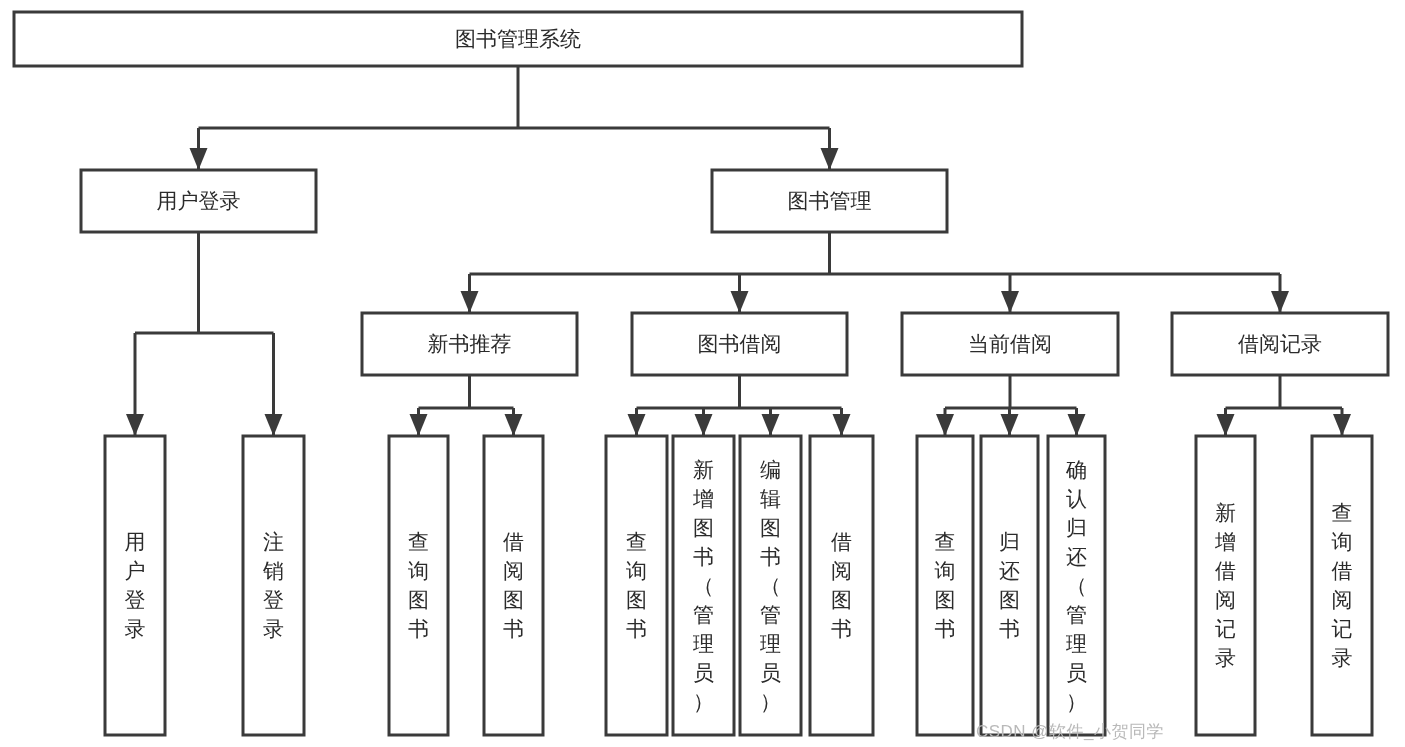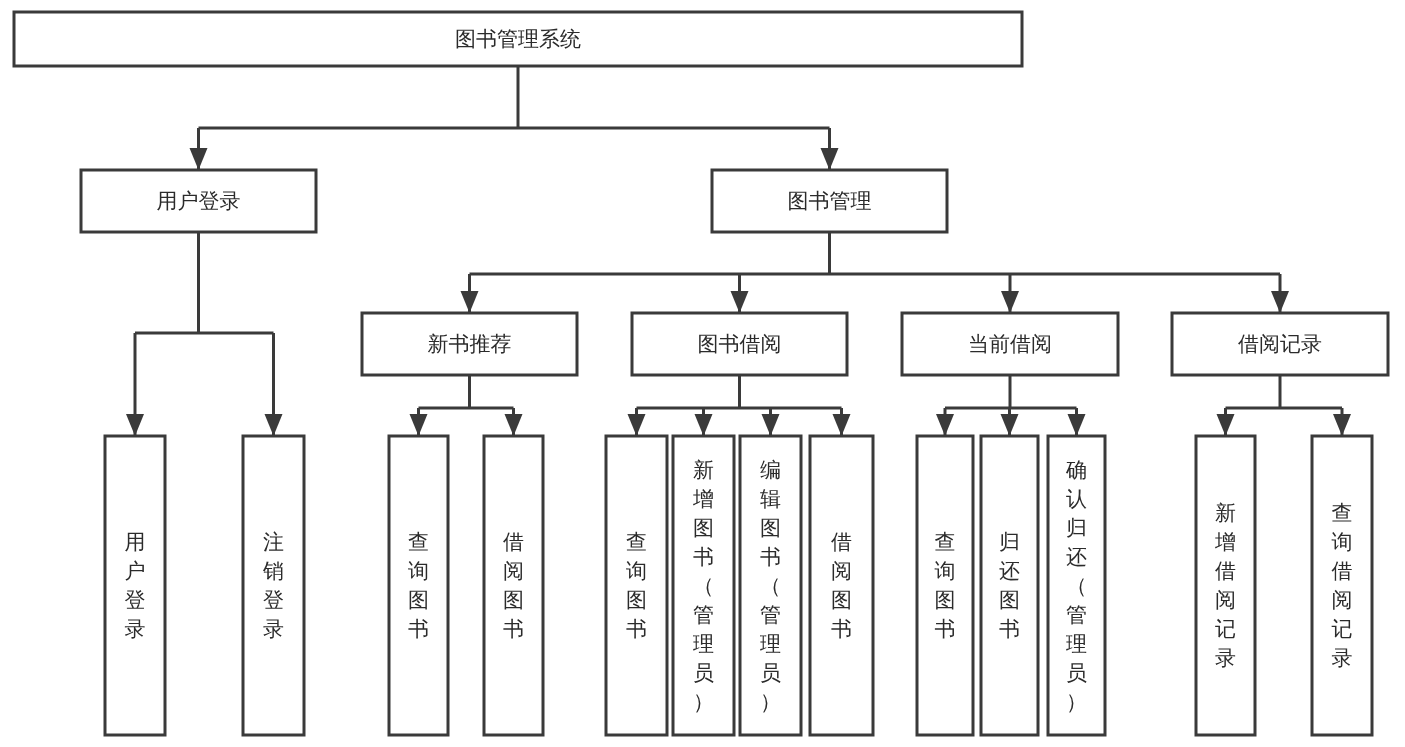--- a/index.html
+++ b/index.html
@@ -198,13 +198,14 @@
       <polygon points="1333,414 1351,414 1342,436" class="arrow-head"></polygon>
       <g>
         <rect x="1196" y="436" width="59" height="299" class="node-box"></rect>
         <text x="1225.5" y="520" class="node-label-v"><tspan x="1225.5" y="520">新</tspan><tspan x="1225.5" y="549">增</tspan><tspan x="1225.5" y="578">借</tspan><tspan x="1225.5" y="607">阅</tspan><tspan x="1225.5" y="636">记</tspan><tspan x="1225.5" y="665">录</tspan></text>
       </g>
       <g>
         <rect x="1312" y="436" width="60" height="299" class="node-box"></rect>
         <text x="1342" y="520" class="node-label-v"><tspan x="1342" y="520">查</tspan><tspan x="1342" y="549">询</tspan><tspan x="1342" y="578">借</tspan><tspan x="1342" y="607">阅</tspan><tspan x="1342" y="636">记</tspan><tspan x="1342" y="665">录</tspan></text>
       </g>
     </svg>
+  <div class="watermark-text">CSDN @软件_小贺同学</div>
 </div>
 
 </body></html>

